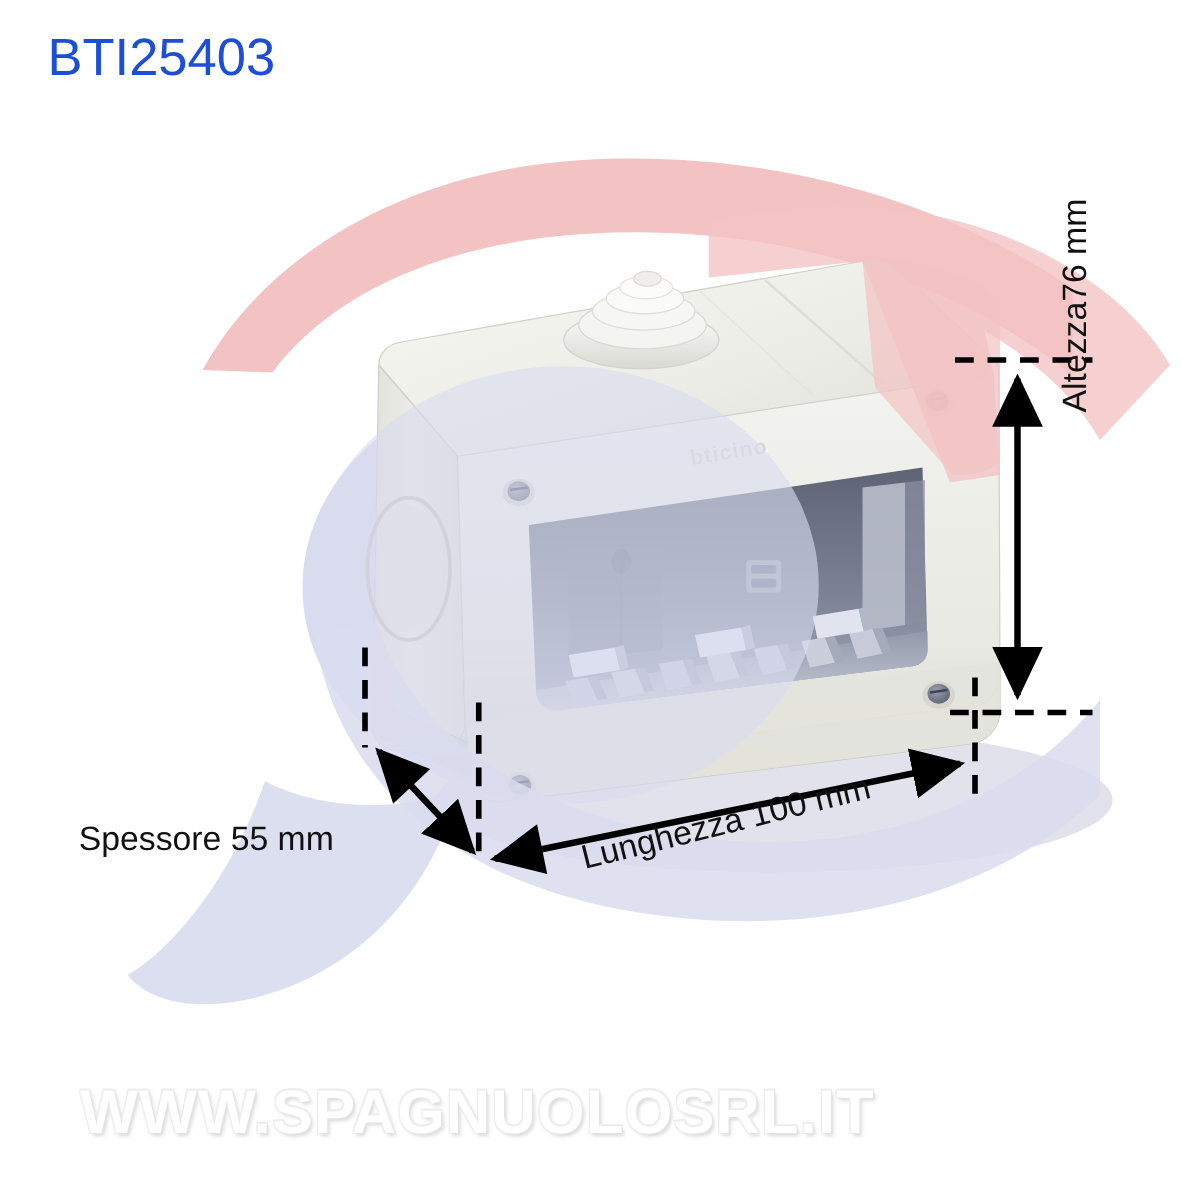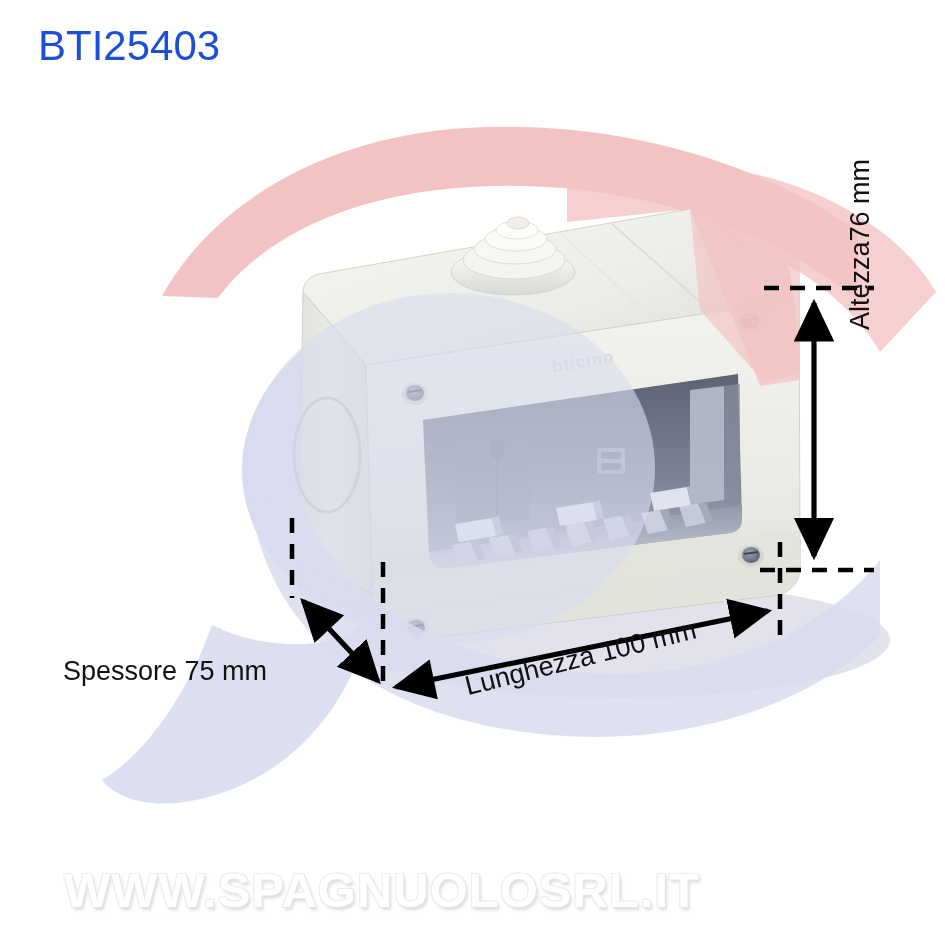--- a/index.html
+++ b/index.html
@@ -451,21 +451,21 @@
     <line x1="383" y1="562" x2="383" y2="690" stroke="#000000" stroke-width="4.5" stroke-dasharray="15,11"></line>
     <line x1="780" y1="542" x2="780" y2="640" stroke="#000000" stroke-width="4.5" stroke-dasharray="15,11"></line>
     <line x1="396" y1="687" x2="768" y2="611" stroke="#000000" stroke-width="5.2" marker-start="url(#arrTail)" marker-end="url(#arrHead)"></line>
 
     <line x1="292" y1="518" x2="292" y2="598" stroke="#000000" stroke-width="4.5" stroke-dasharray="15,11"></line>
     <line x1="303" y1="601" x2="378" y2="681" stroke="#000000" stroke-width="5.2" marker-start="url(#arrTail)" marker-end="url(#arrHead)"></line>
   </svg>
 
   <div class="page-title">BTI25403</div>
 
-  <div class="dim-label" id="label-spessore">Spessore 75 mm</div>
+  <div class="dim-label" id="label-spessore">Spessore 55 mm</div>
 
   <div class="dim-label" id="label-lunghezza">Lunghezza 100 mm</div>
 
   <div class="dim-label" id="label-altezza">Altezza76 mm</div>
 
   <div class="watermark">WWW.SPAGNUOLOSRL.IT</div>
 
 </div>
 
 </body></html>

